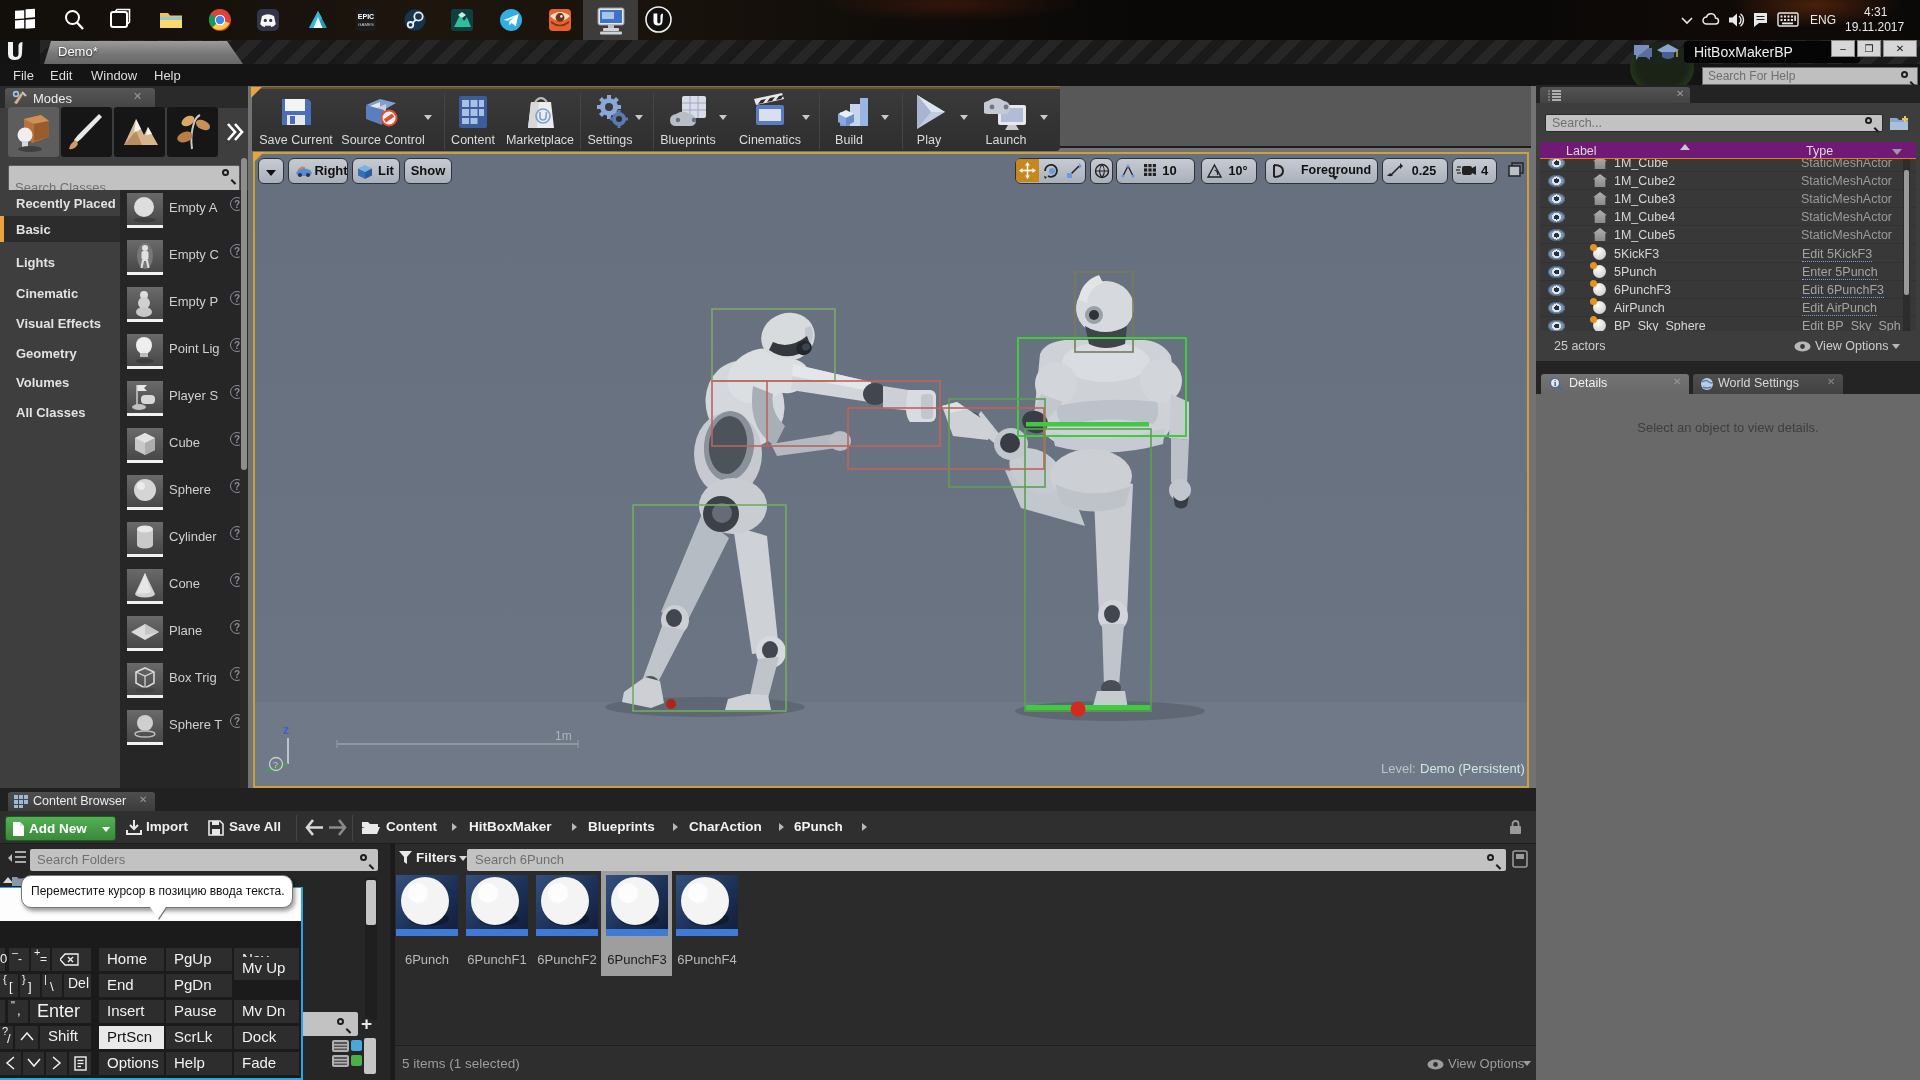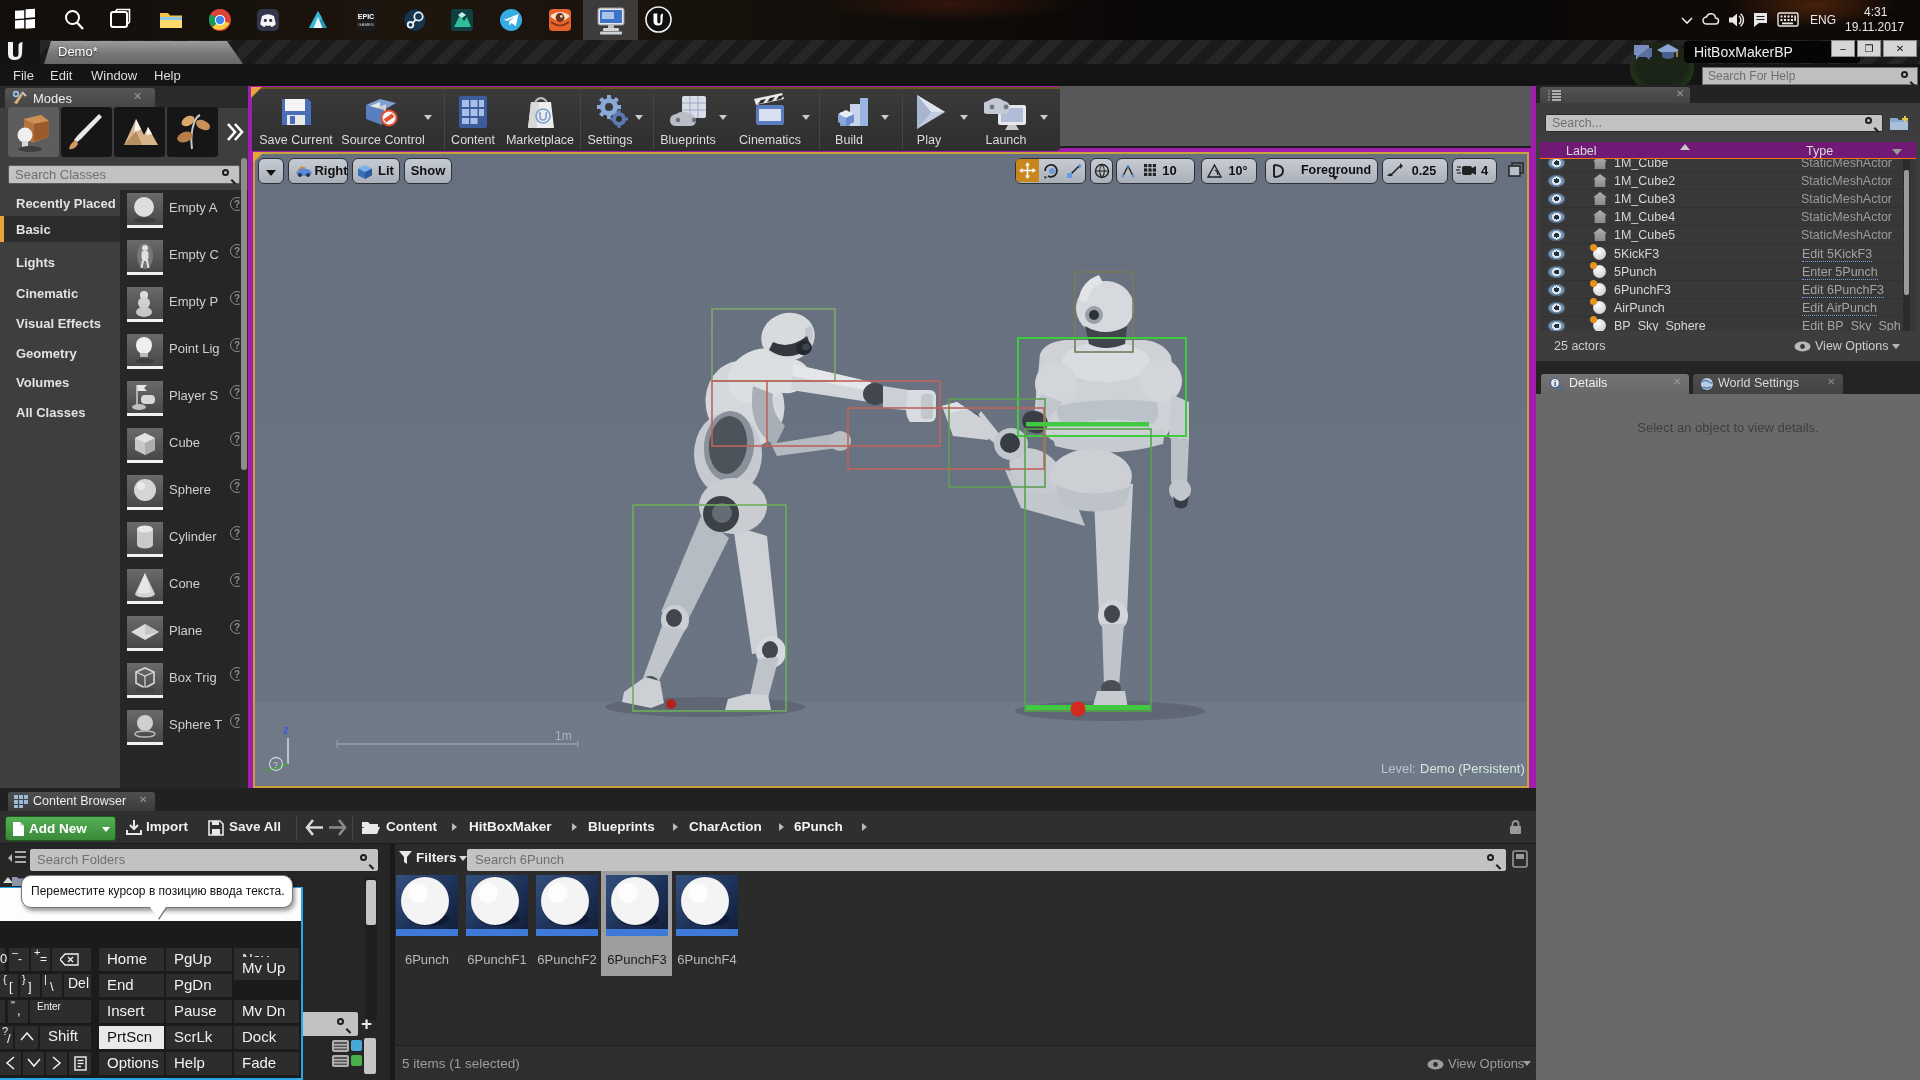--- a/index.html
+++ b/index.html
@@ -26,21 +26,21 @@
   background:radial-gradient(circle at 50% 40%, #1b2517 55%, #27401b 80%, #131a0f 95%);opacity:.9; }
 #hbmbp { left:1684px; top:41px; width:176px; height:22px; background:#050505; border-radius:4px; }
 #hbmbp span { position:absolute; left:10px; top:3px; color:#efefef; font-size:14px; }
 .winbtn { position:absolute; top:40px; height:17px; background:#d6d6d6; border:1px solid #8a8a8a; color:#111; text-align:center; font-size:10px; line-height:15px; }
 
 #menubar { left:0; top:64px; width:1920px; height:22px; background:#141414; color:#dedede; font-size:13px; }
 #menubar span { position:absolute; top:4px; }
 #helpsearch { left:1702px; top:67px; width:216px; height:18px; background:#bfbfbf; border:1px solid #6a6a6a; color:#6f6f6f; font-size:12px; padding:1px 5px; }
 
 #modespanel { left:0; top:86px; width:248px; height:702px; background:#3e3e3e; }
-#centerarea { left:248px; top:86px; width:1288px; height:702px; background:#a21caf; }
+#centerarea { left:248px; top:86px; width:1288px; height:702px; background:#737373; }
 #toolbar { left:4px; top:1px; width:808px; height:64px; background:linear-gradient(#3a3a3a,#2e2e2e); border-top:2px solid #6f521c; border-radius:0 0 4px 0; }
 #viewport { left:5px; top:66px; width:1276px; height:636px; background:#6b7582; border:2px solid #c9a23c; }
 #rightpanel { left:1536px; top:85px; width:384px; height:995px; background:#2c2c2c; }
 #contentbrowser { left:0; top:788px; width:1536px; height:292px; background:#212121; }
 #osk { left:0; top:875px; width:305px; height:205px; }
 .srch { background:#c2c2c2; color:#707070; border-radius:2px; }
 .mag{position:absolute;width:7px;height:7px;border:2px solid #1d1d1d;border-radius:50%;}
 .mag::after{content:"";position:absolute;left:7.5px;top:7.5px;width:6px;height:2.2px;background:#1d1d1d;transform:rotate(45deg);transform-origin:0 0;}
 .oeye{position:absolute;left:8px;top:3px;width:17px;height:12px;
   background:radial-gradient(circle at 50% 50%, #25303e 0 2.5px, #dde6ee 2.5px 4.5px, #7a96b2 4.5px);
@@ -253,21 +253,21 @@
           <path d="M25 42 q-2 -14 2 -26 q2 -6 6 -8" stroke="#c8c8c8" stroke-width="2" fill="none"></path>
           <ellipse cx="21" cy="14" rx="7" ry="4.5" transform="rotate(-30 21 14)" fill="#dca868"></ellipse>
           <ellipse cx="36" cy="18" rx="7.5" ry="4.5" transform="rotate(25 36 18)" fill="#c89058"></ellipse>
           <ellipse cx="18" cy="30" rx="8" ry="5" transform="rotate(-20 18 30)" fill="#b87e48"></ellipse>
         </svg>
     </div>
     <svg class="abs" style="left:226px;top:36px" width="18" height="20" viewBox="0 0 18 20">
         <path d="M2 2 L9 10 L2 18 M9 2 L16 10 L9 18" stroke="#fff" stroke-width="2.6" fill="none"></path>
       </svg>
 
-    <div class="abs srch" style="left:8px;top:79px;width:232px;height:19px;font-size:13px;padding:1px 6px;border:1px solid #5a5a5a;">Search Classes<span class="mag" style="right:10px;top:3px;"></span></div>
+    <div class="abs srch" style="left:8px;top:79px;width:232px;height:19px;font-size:13px;padding:14px 6px;border:1px solid #5a5a5a;">Search Classes<span class="mag" style="right:10px;top:3px;"></span></div>
 
     <div class="abs" style="left:0;top:104px;width:120px;height:598px;background:#3e3e3e;color:#e2e2e2;font-size:13px;font-weight:bold;">
       <div class="abs" style="left:16px;top:6px;">Recently Placed</div>
       <div class="abs" style="left:0;top:26px;width:120px;height:26px;background:#2c2c2c;border-left:4px solid #e8a33b;">
           <span class="abs" style="left:12px;top:6px;">Basic</span>
         </div>
       <div class="abs" style="left:16px;top:65px;">Lights</div>
       <div class="abs" style="left:16px;top:96px;">Cinematic</div>
       <div class="abs" style="left:16px;top:126px;">Visual Effects</div>
       <div class="abs" style="left:16px;top:156px;">Geometry</div>
@@ -1140,21 +1140,21 @@
       <div class="kk" style="left:64px;top:99px;width:27px;">
           <span style="position:absolute;left:4px;top:1px;font-size:14px;">Del</span>
         </div>
 
       <div class="kk" style="left:-6px;top:125px;width:11px;"></div>
       <div class="kk" style="left:8px;top:125px;width:20px;">
           <span style="position:absolute;left:3px;top:-1px;font-size:11px;">"</span>
           <span style="position:absolute;left:9px;top:3px;font-size:13px;">,</span>
         </div>
       <div class="kk" style="left:30px;top:125px;width:61px;">
-          <span style="position:absolute;left:7px;top:1px;font-size:10px;">Enter</span>
+          <span style="position:absolute;left:7px;top:1px;font-size:18px;">Enter</span>
         </div>
 
       <div class="kk" style="left:-6px;top:151px;width:19px;">
           <span style="position:absolute;left:8px;top:-1px;font-size:11px;">?</span>
           <span style="position:absolute;left:13px;top:5px;font-size:13px;">/</span>
         </div>
       <div class="kk" style="left:15px;top:151px;width:23px;">
           <svg style="position:absolute;left:5px;top:6px" width="14" height="9" viewBox="0 0 14 9">
             <path d="M1 8 L7 1 L13 8" stroke="#f2f2f2" stroke-width="1.5" fill="none"></path>
           </svg>

